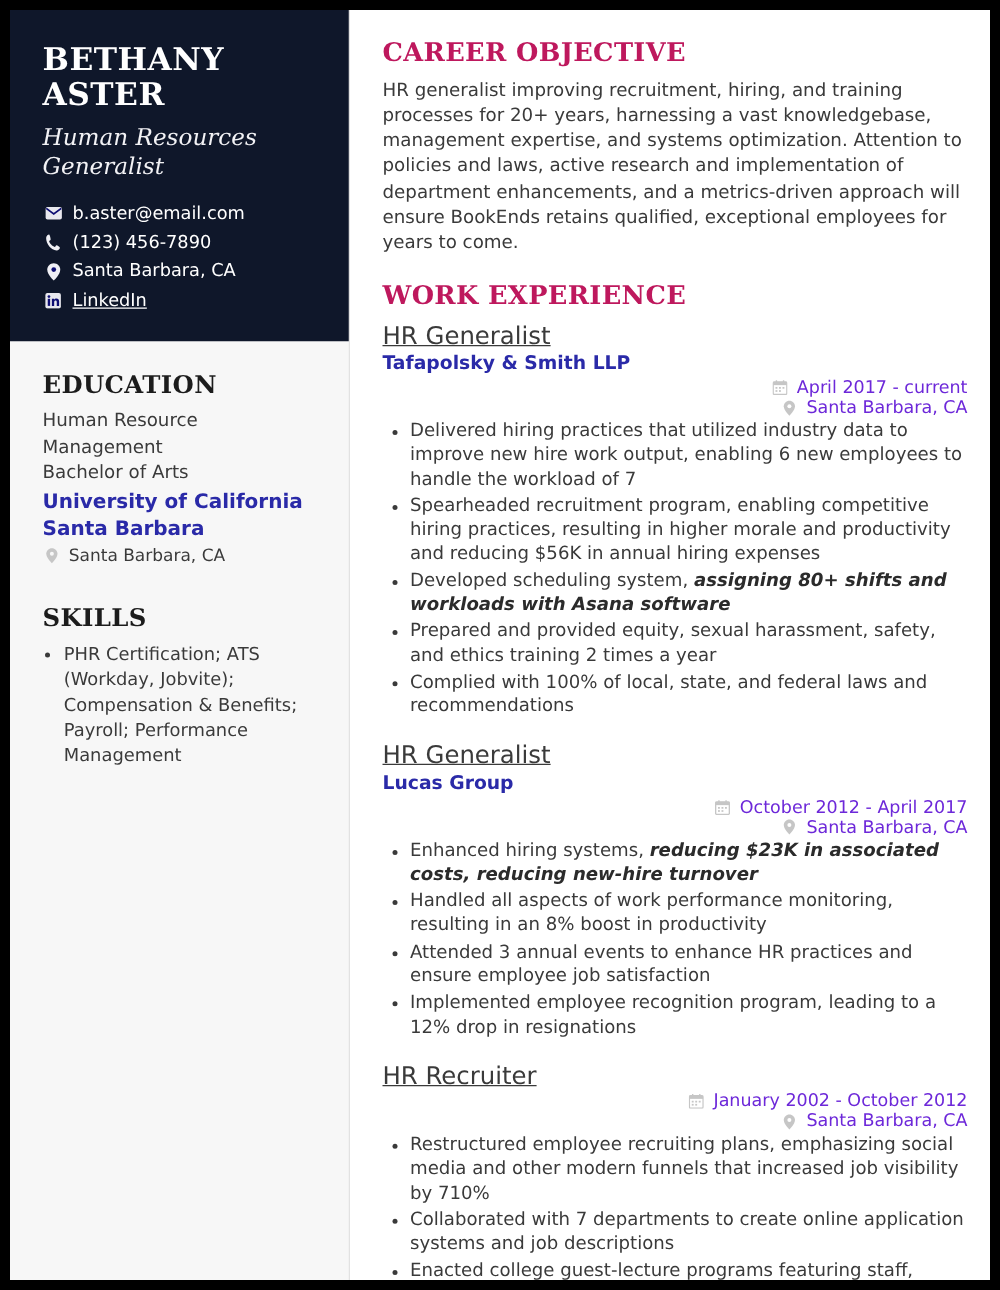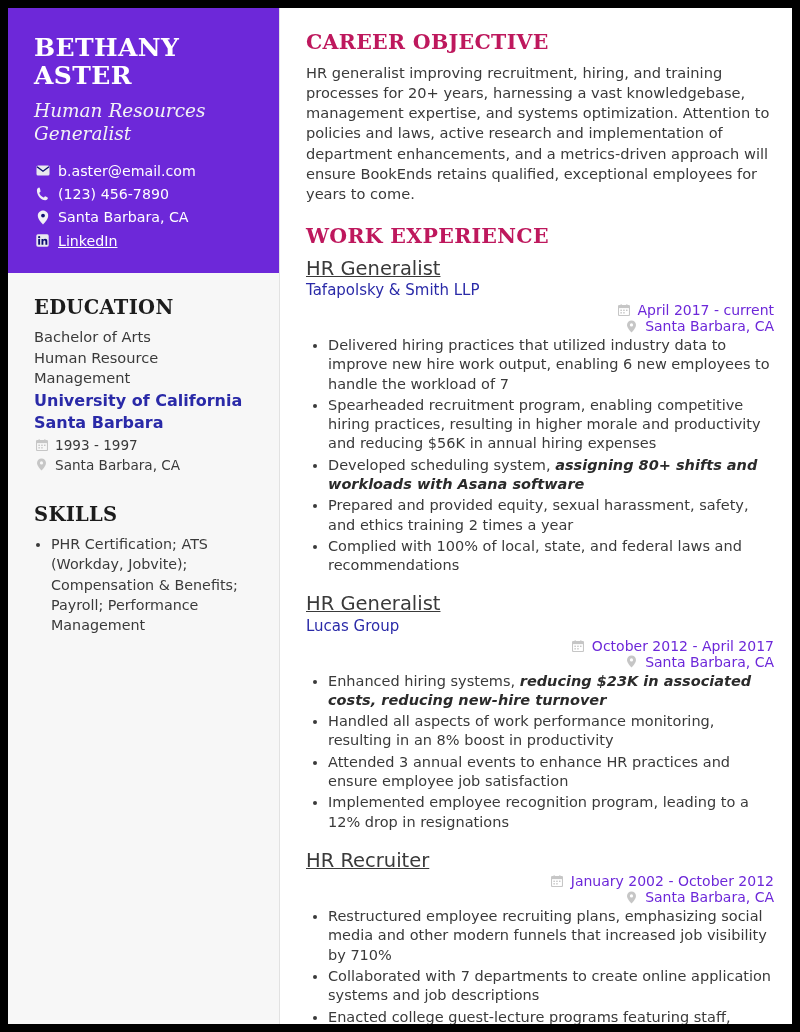--- a/index.html
+++ b/index.html
@@ -26,21 +26,21 @@
 
   
   .sidebar {
     width: 271px;
     flex: 0 0 271px;
     background: #f7f7f7;
     border-right: 1px solid #e2e2e2;
     position: relative;
   }
   .name-block {
-    background: #6d28d9;
+    background: #0f172a;
     padding: 26px 22px 24px 26px;
     box-sizing: border-box;
   }
   .name {
     font-family: "DejaVu Serif", serif;
     font-weight: bold;
     font-size: 25px;
     letter-spacing: 0.4px;
     color: #ffffff;
     line-height: 1.12;
@@ -162,21 +162,21 @@
   .job-title {
     font-size: 19.5px;
     font-weight: normal;
     color: #3a3a3a;
     line-height: 1.2;
     margin: 0 0 1px 0;
     text-decoration: underline;
   }
   .job-company {
     font-size: 15px;
-    font-weight: normal;
+    font-weight: bold;
     color: #2a2aa8;
     line-height: 1.25;
     margin-bottom: 2px;
   }
   .job-meta {
     display: flex;
     align-items: flex-end;
     font-size: 14px;
     color: #6d28d9;
     margin-bottom: 2px;
@@ -256,39 +256,23 @@
             </svg>
           </span>
           <span class="contact-link">LinkedIn</span>
         </li>
 
       </ul>
     </div>
 
     <section class="side-section education">
       <h2 class="side-heading">EDUCATION</h2>
+      <div class="edu-line">Human Resource Management</div>
       <div class="edu-line">Bachelor of Arts</div>
-      <div class="edu-line">Human Resource Management</div>
       <div class="edu-school">University of California Santa Barbara</div>
-      <div class="meta-row">
-        <span class="meta-icon">
-          <svg width="12" height="12" viewBox="0 0 12 12">
-            <rect x="0.5" y="1.5" width="11" height="10" rx="1" fill="none" stroke="#c6c6c6" stroke-width="1.1"></rect>
-            <rect x="0.5" y="1.5" width="11" height="2.6" fill="#c6c6c6"></rect>
-            <rect x="2.6" y="0.2" width="1.1" height="2.2" fill="#c6c6c6"></rect>
-            <rect x="8.3" y="0.2" width="1.1" height="2.2" fill="#c6c6c6"></rect>
-            <rect x="2.4" y="5.6" width="1.5" height="1.4" fill="#c6c6c6"></rect>
-            <rect x="5.2" y="5.6" width="1.5" height="1.4" fill="#c6c6c6"></rect>
-            <rect x="8.0" y="5.6" width="1.5" height="1.4" fill="#c6c6c6"></rect>
-            <rect x="2.4" y="8.1" width="1.5" height="1.4" fill="#c6c6c6"></rect>
-            <rect x="5.2" y="8.1" width="1.5" height="1.4" fill="#c6c6c6"></rect>
-          </svg>
-        </span>
-        <span>1993 - 1997</span>
-      </div>
       <div class="meta-row">
         <span class="meta-icon">
           <svg width="11" height="13" viewBox="0 0 11 13">
             <path d="M5.5 0.5 C3 0.5 1 2.5 1 5 C1 8.2 5.5 12.5 5.5 12.5 S10 8.2 10 5 C10 2.5 8 0.5 5.5 0.5 z" fill="#c6c6c6"></path>
             <circle cx="5.5" cy="4.9" r="1.6" fill="#f7f7f7"></circle>
           </svg>
         </span>
         <span>Santa Barbara, CA</span>
       </div>
     </section>

